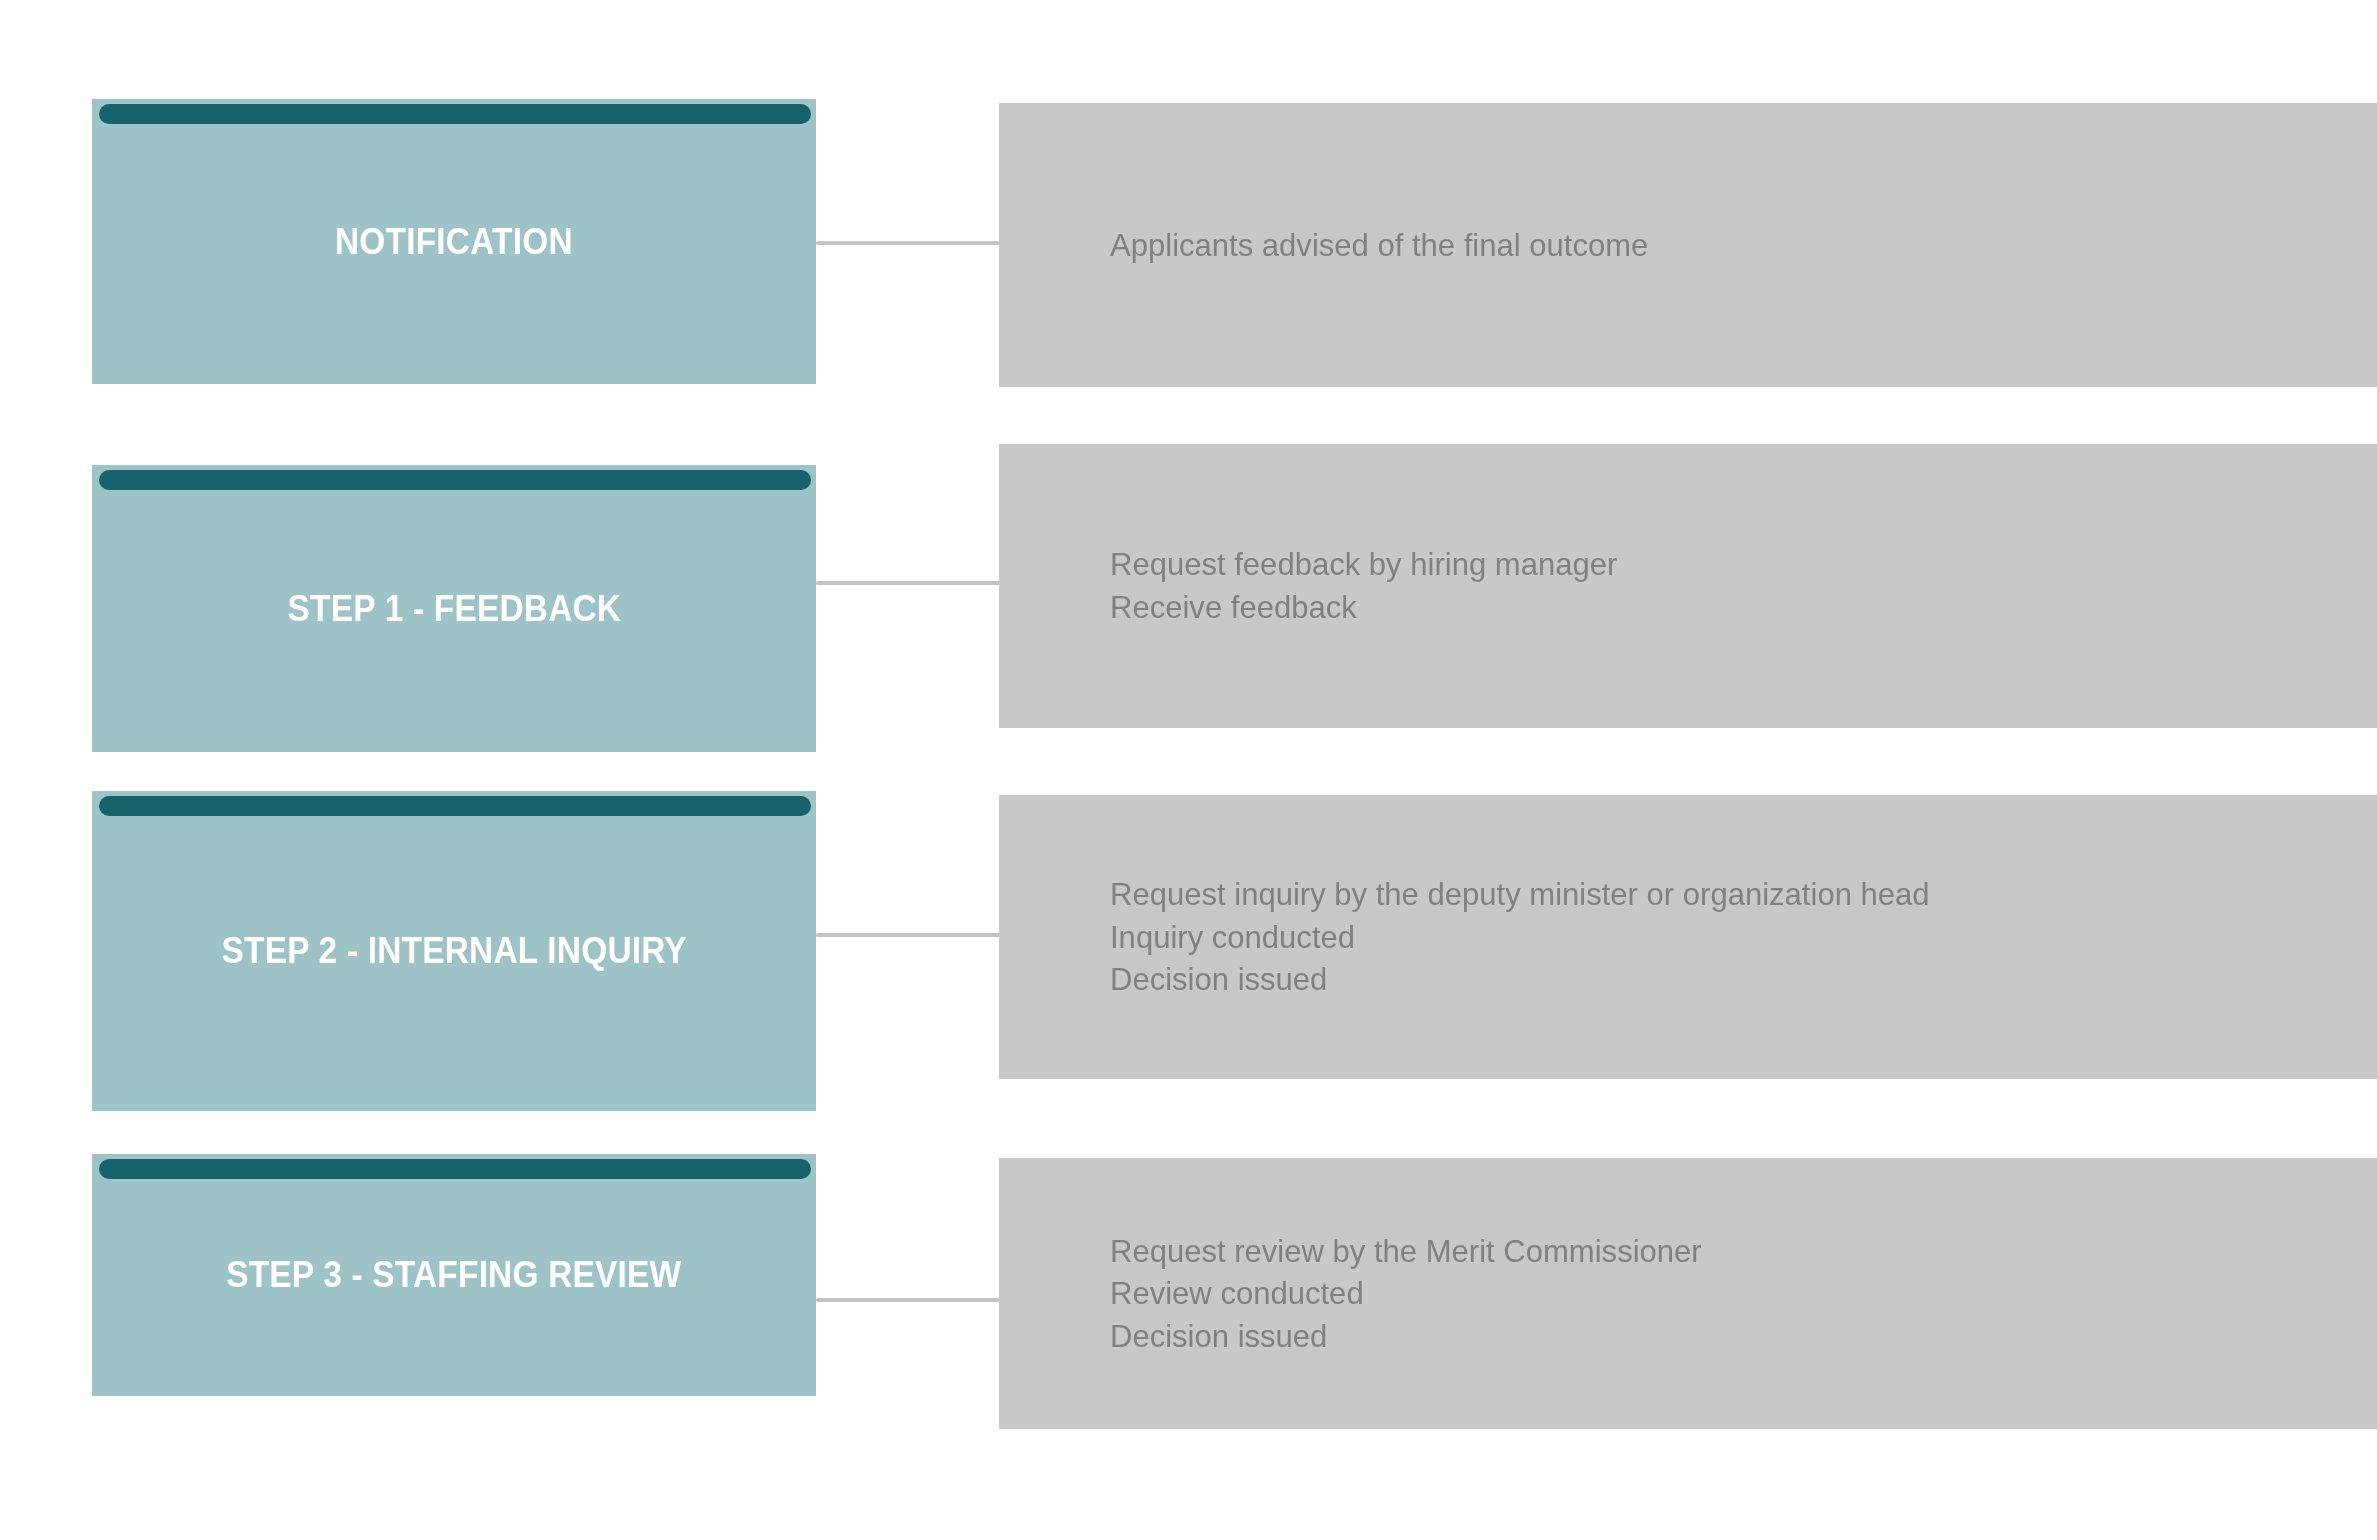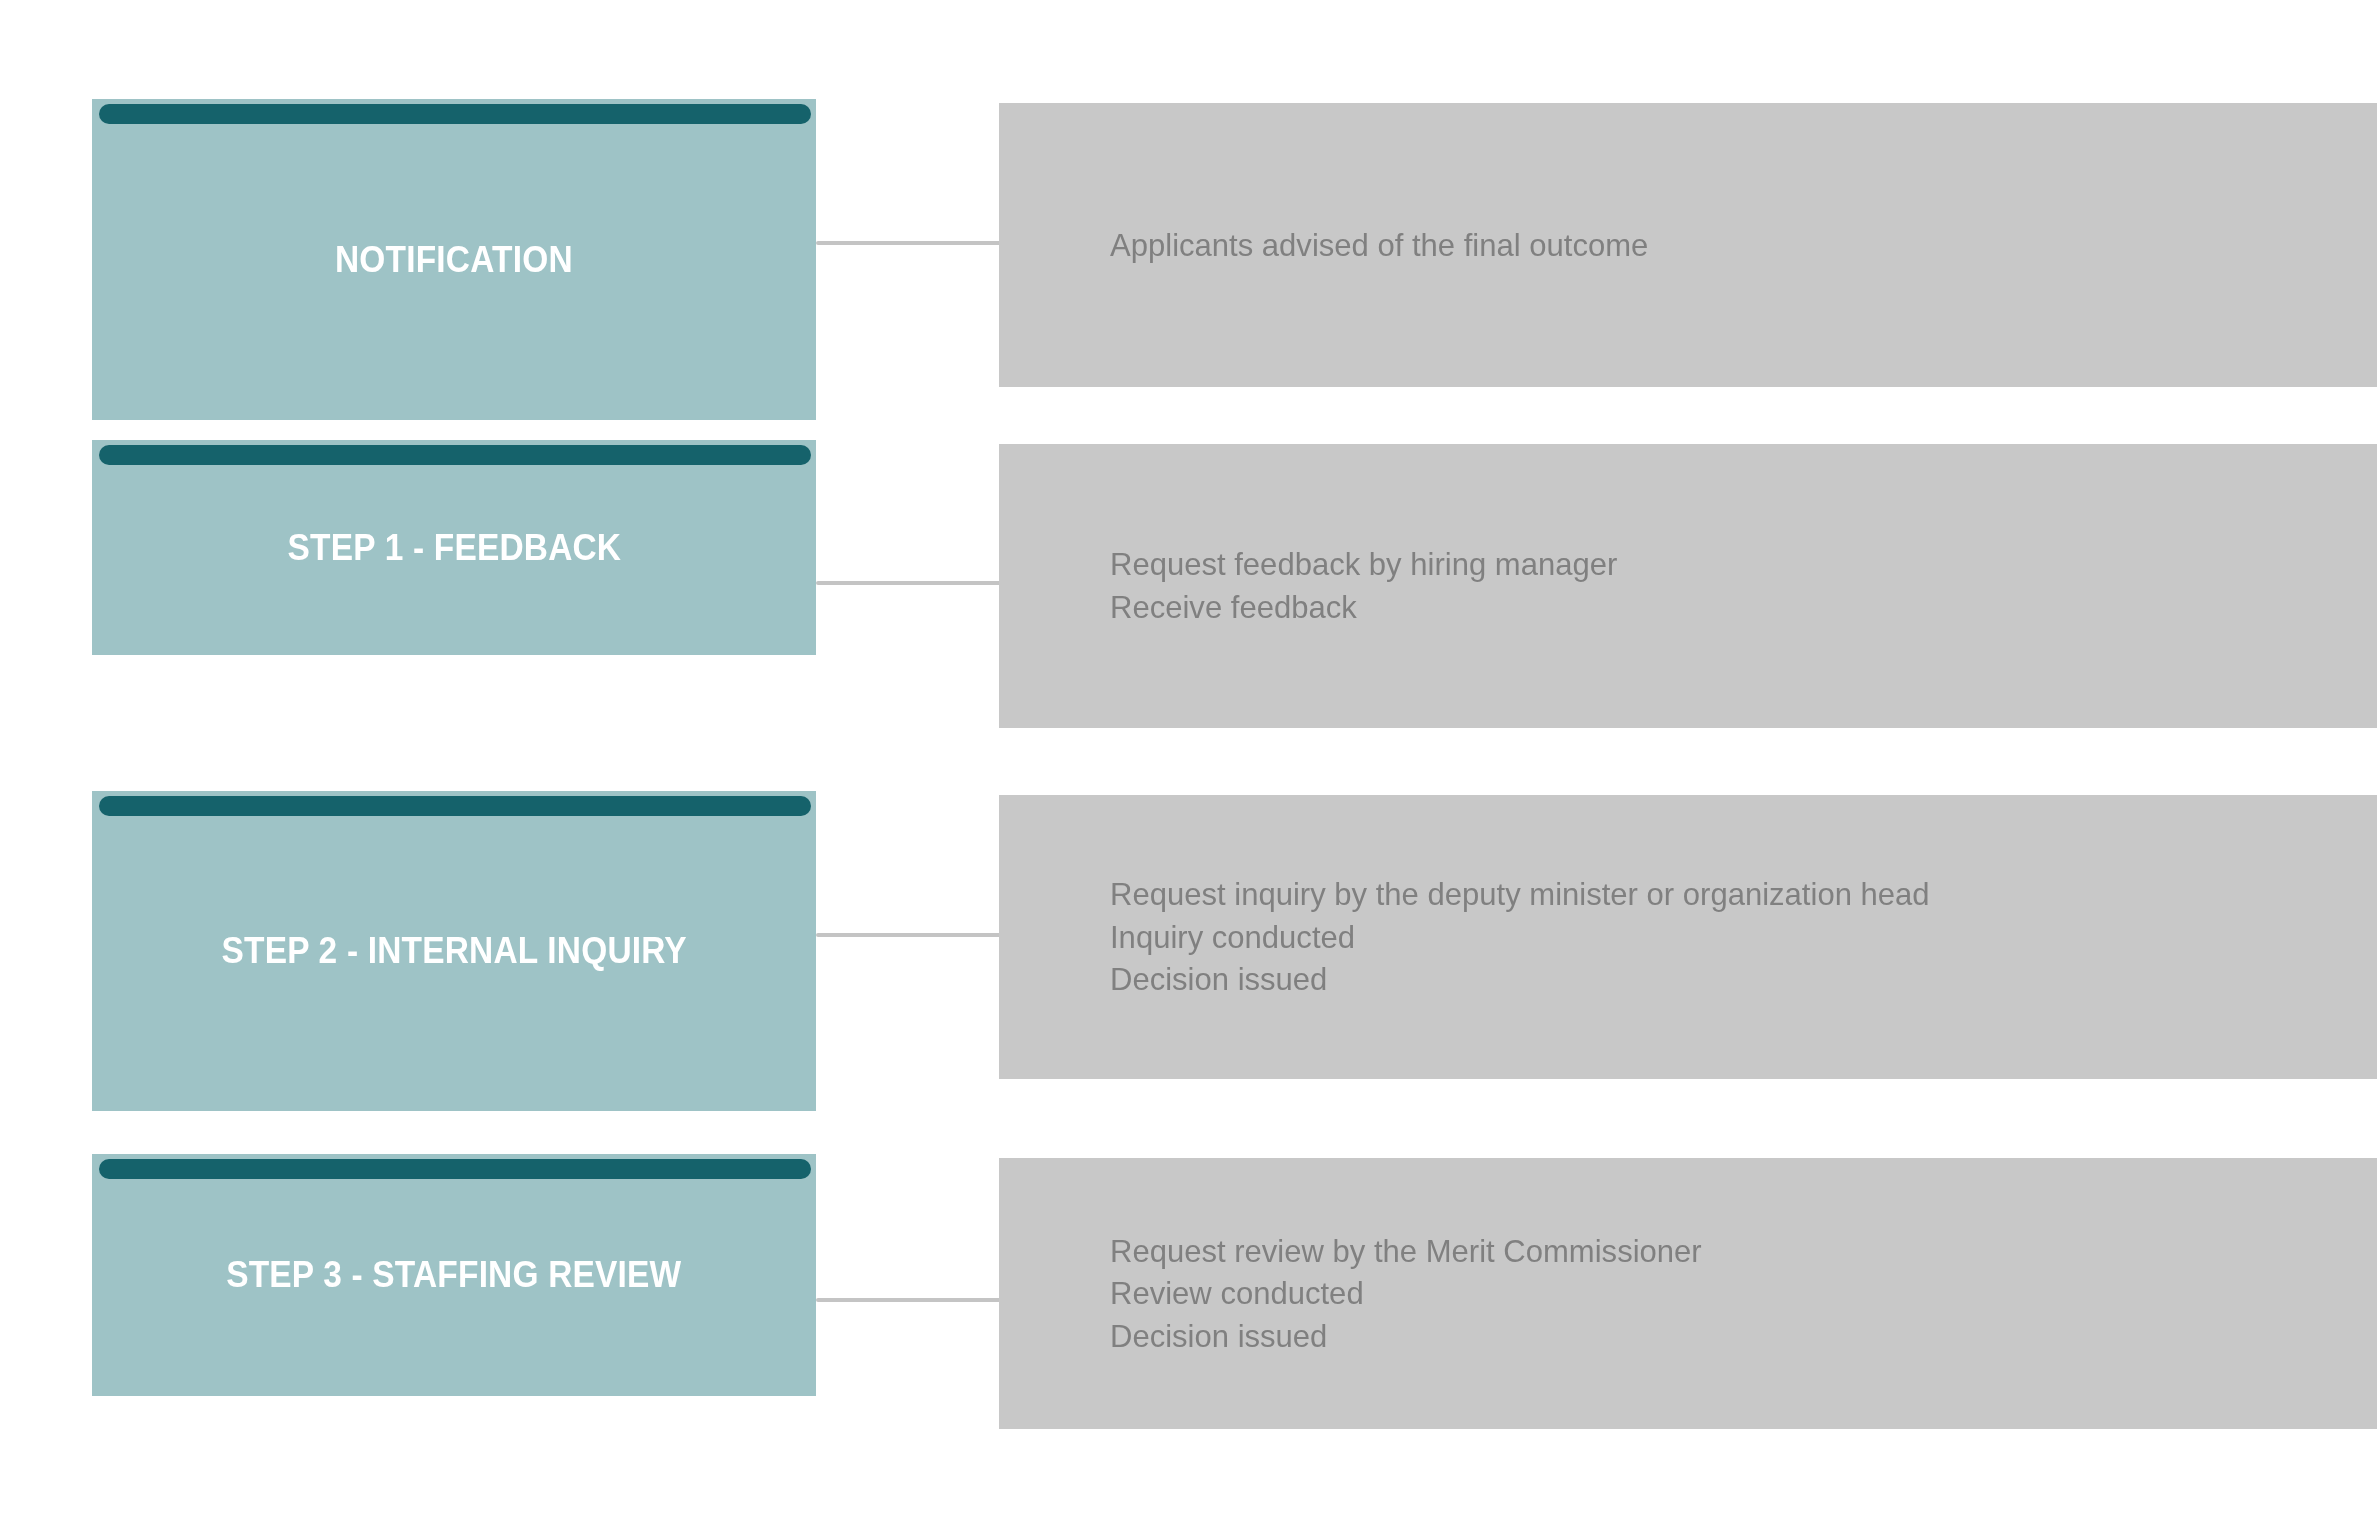--- a/index.html
+++ b/index.html
@@ -96,32 +96,32 @@
     transform: scaleX(0.97);
     transform-origin: left center;
   }
 </style>
 </head>
 <body>
 
 <div id="canvas">
 
   <div class="row">
-    <div class="stage-card" style="top:99px; height:321px;padding-left:9px;">
+    <div class="stage-card" style="top:99px; height:285px;padding-left:9px;">
       <span class="stage-accent"></span>
       <span class="stage-label">NOTIFICATION</span>
     </div>
     <div class="connector" style="top:241px;"></div>
     <div class="detail-card" style="top:103px; height:284px;">
       <div class="detail-line">Applicants advised of the final outcome</div>
     </div>
   </div>
 
   <div class="row">
-    <div class="stage-card" style="top:440px; height:215px;">
+    <div class="stage-card" style="top:465px; height:287px;">
       <span class="stage-accent"></span>
       <span class="stage-label">STEP 1 - FEEDBACK</span>
     </div>
     <div class="connector" style="top:581px;"></div>
     <div class="detail-card" style="top:444px; height:284px;">
       <div class="detail-line">Request feedback by hiring manager</div>
       <div class="detail-line">Receive feedback</div>
     </div>
   </div>
 

